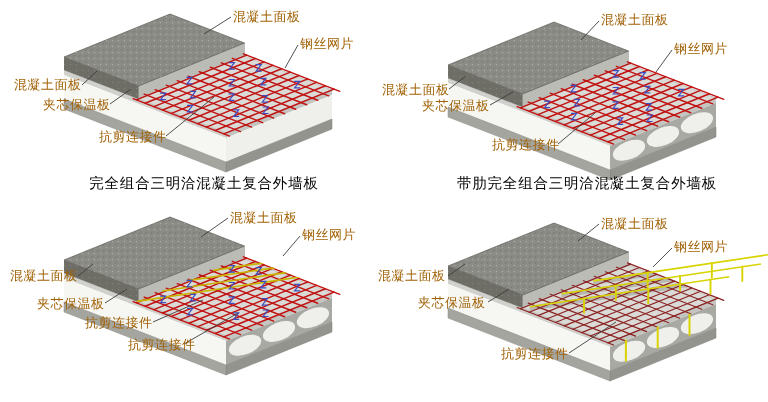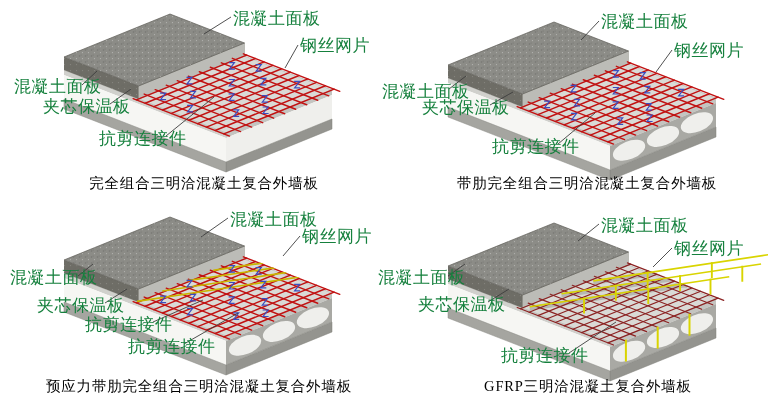--- a/index.html
+++ b/index.html
@@ -4,22 +4,22 @@
 <style>
   html,body{margin:0;padding:0;}
   body{
     width:768px;height:402px;background:#ffffff;position:relative;overflow:hidden;
     font-family:"Liberation Serif","DejaVu Serif",serif;color:#0d0d0d;
   }
   .figure{position:absolute;inset:0;}
   .quadrant{position:absolute;width:384px;height:201px;}
   svg.illus{position:absolute;left:0;top:0;width:384px;height:201px;display:block;}
   .lbl{
-    position:absolute;font-size:17px;line-height:1.05;letter-spacing:0.5px;
-    white-space:nowrap;color:#15803d;text-align:center;
+    position:absolute;font-size:13px;line-height:1.05;letter-spacing:0.5px;
+    white-space:nowrap;color:#a16207;text-align:center;
   }
   .caption{
     position:absolute;transform:translateX(-50%);font-weight:400;font-size:14.5px;
     letter-spacing:0.8px;white-space:nowrap;color:#000;
   }
 </style>
 </head>
 <body>
 
 <div class="figure">
@@ -271,21 +271,20 @@
           <line x1="153" y1="121" x2="203" y2="99"></line>
           <line x1="184" y1="143" x2="238" y2="112"></line>
         </g>
       </svg>
     <div class="lbl" style="left:230px;top:10px">混凝土面板</div>
     <div class="lbl" style="left:302px;top:27px">钢丝网片</div>
     <div class="lbl" style="left:10px;top:68px">混凝土面板</div>
     <div class="lbl" style="left:37px;top:96px">夹芯保温板</div>
     <div class="lbl" style="left:85px;top:115px">抗剪连接件</div>
     <div class="lbl" style="left:128px;top:137px">抗剪连接件</div>
-    <div class="caption" style="left:199px;top:176px">预应力带肋完全组合三明洽混凝土复合外墙板</div>
   </section>
 
   <section class="quadrant" style="left:384px;top:201px">
     <svg id="svg3" class="illus" viewBox="0 0 384 201">
         <defs>
           <pattern id="spk3" width="6" height="6" patternUnits="userSpaceOnUse">
             <circle cx="1.5" cy="2" r="0.8" fill="#63625c" fill-opacity="0.55"></circle>
             <circle cx="4.5" cy="4.6" r="0.6" fill="#ffffff" fill-opacity="0.35"></circle>
             <circle cx="3.1" cy="0.9" r="0.5" fill="#55544e" fill-opacity="0.45"></circle>
           </pattern>
@@ -362,16 +361,15 @@
           <line x1="64" y1="75" x2="81" y2="63"></line>
           <line x1="104" y1="101" x2="125" y2="88"></line>
           <line x1="185" y1="152" x2="232" y2="121"></line>
         </g>
       </svg>
     <div class="lbl" style="left:217px;top:16px">混凝土面板</div>
     <div class="lbl" style="left:290px;top:39px">钢丝网片</div>
     <div class="lbl" style="left:-6px;top:68px">混凝土面板</div>
     <div class="lbl" style="left:34px;top:95px">夹芯保温板</div>
     <div class="lbl" style="left:117px;top:146px">抗剪连接件</div>
-    <div class="caption" style="left:204px;top:176px">GFRP三明洽混凝土复合外墙板</div>
   </section>
 
 </div>
 
 </body></html>

